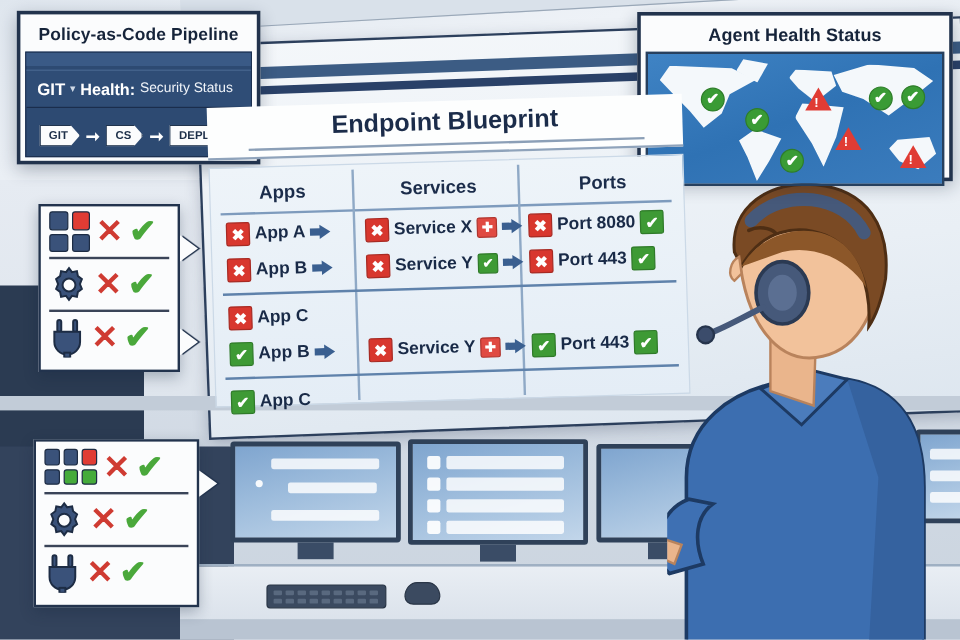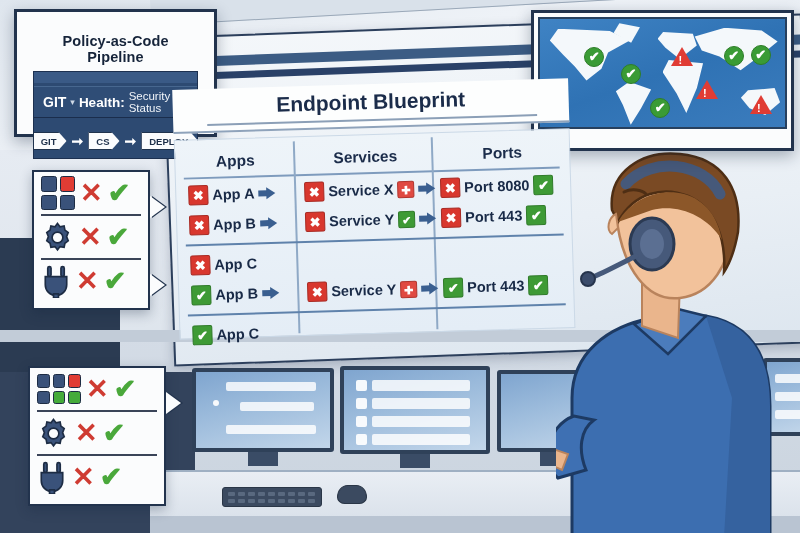--- a/index.html
+++ b/index.html
@@ -62,21 +62,21 @@
   
   .card {
     position:absolute; background:#fbfcfd; border:3px solid #22334d;
     box-shadow:0 5px 14px rgba(20,35,60,.33);
   }
   .card-title {
     font-weight:bold; color:#16243a; text-align:center; letter-spacing:.1px;
   }
 
   
-  #pipeline-card { left:14px; top:9px; width:203px; height:128px; padding:16px; }
+  #pipeline-card { left:14px; top:9px; width:203px; height:128px; padding:4px; }
   #pipeline-card .card-title { font-size:14.5px; padding:5px 0 6px; }
   .pipe-body { background:#2d4a72; border:1px solid #1d3char; border:1px solid #1c3050;
                height:88px; position:relative; }
   .pipe-topstrip { position:absolute; left:0; top:0; width:100%; height:11px; background:#3a5a86; }
   .commit-bar { position:absolute; left:0; top:14px; width:100%; height:32px;
                 background:#2f4d76; border-top:1px solid #47678f; border-bottom:1px solid #1a2d4c;
                 display:flex; align-items:center; padding-left:9px; gap:4px; }
   .commit-git { color:#fff; font-weight:bold; font-size:14px; }
   .commit-caret { color:#cfd9e6; font-size:9px; }
   .commit-label { color:#fff; font-weight:bold; font-size:13.5px; }
@@ -282,20 +282,21 @@
         <span class="chev">GIT</span>
         <span class="pipe-arrow">➞</span>
         <span class="chev">CS</span>
         <span class="pipe-arrow">➞</span>
         <span class="chev">DEPLOY</span>
       </div>
     </div>
   </div>
 
   <div class="card" id="health-card">
+    <div class="card-title">Agent Health Status</div>
     <div class="map-box">
 
       <div class="land" style="left:4%; top:9%; width:34%; height:50%; clip-path:polygon(10% 0,72% 4%,96% 22%,70% 44%,62% 74%,44% 96%,30% 70%,16% 48%,0 22%);"></div>
       <div class="land" style="left:30%; top:4%; width:12%; height:18%; clip-path:polygon(20% 0,90% 20%,60% 100%,0 50%);"></div>
       <div class="land" style="left:30%; top:58%; width:16%; height:40%; clip-path:polygon(40% 0,96% 18%,70% 62%,44% 100%,24% 54%,6% 22%);"></div>
       <div class="land" style="left:48%; top:12%; width:16%; height:26%; clip-path:polygon(14% 0,90% 6%,100% 48%,56% 96%,20% 56%,0 24%);"></div>
       <div class="land" style="left:50%; top:38%; width:18%; height:50%; clip-path:polygon(14% 0,92% 6%,78% 52%,54% 98%,32% 62%,0 22%);"></div>
       <div class="land" style="left:61%; top:8%; width:36%; height:46%; clip-path:polygon(6% 18%,40% 0,82% 6%,100% 28%,82% 54%,58% 86%,34% 58%,14% 46%);"></div>
       <div class="land" style="left:82%; top:64%; width:16%; height:26%; clip-path:polygon(18% 8%,86% 0,100% 50%,62% 96%,22% 72%,0 34%);"></div>
 

